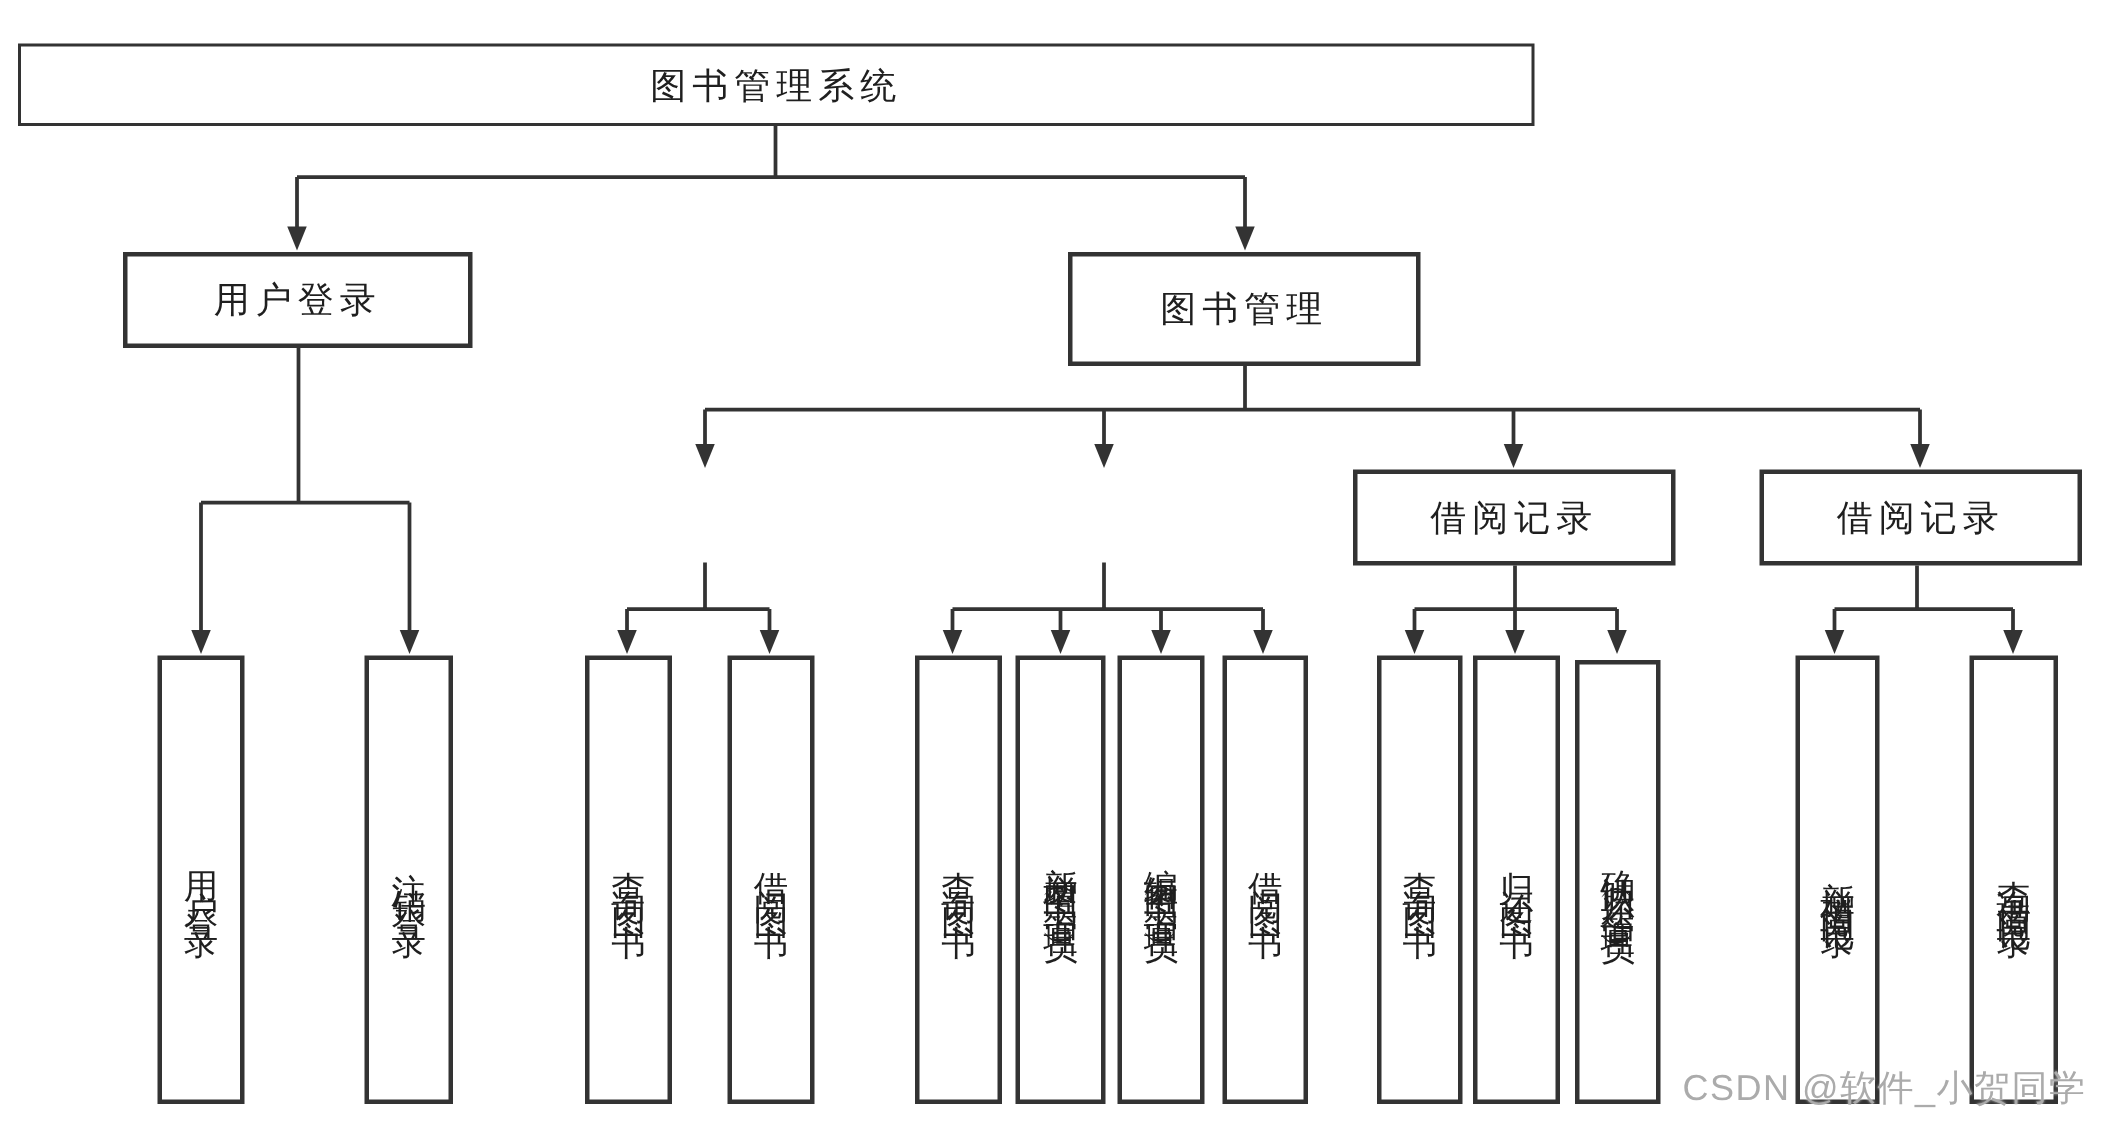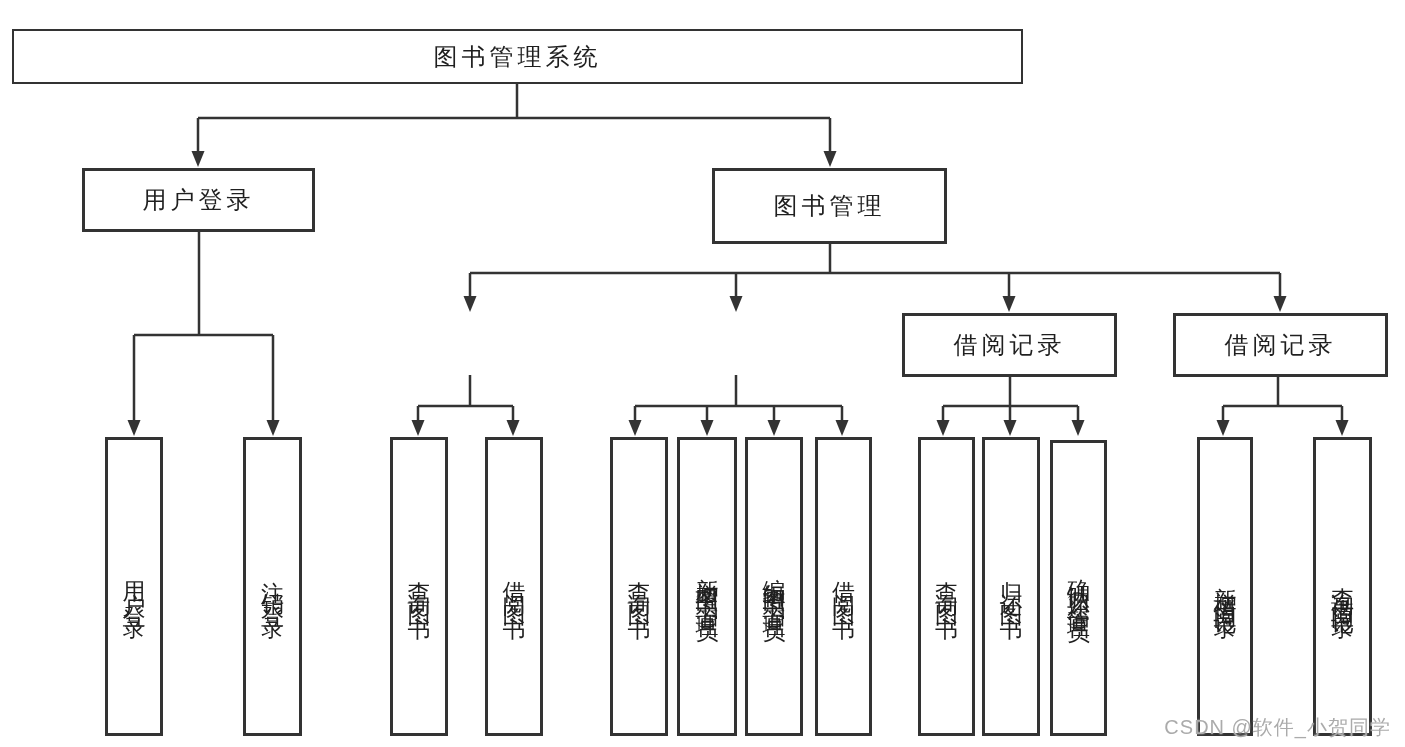--- a/index.html
+++ b/index.html
@@ -39,21 +39,21 @@
     letter-spacing:12px;
     line-height:1;
     color:var(--text);
     white-space:nowrap;
   }
   .v-lbl.mid{letter-spacing:6px;}
   .v-lbl.long{letter-spacing:6px;}
   #watermark{
     position:absolute;
     right:14px;bottom:6px;
-    font-size:20px;
+    font-size:24px;
     color:var(--watermark);
     letter-spacing:1px;
     z-index:5;
     text-shadow:0 0 2px rgba(255,255,255,.8);
   }
 </style>
 </head>
 <body>
 
 <div id="stage">

